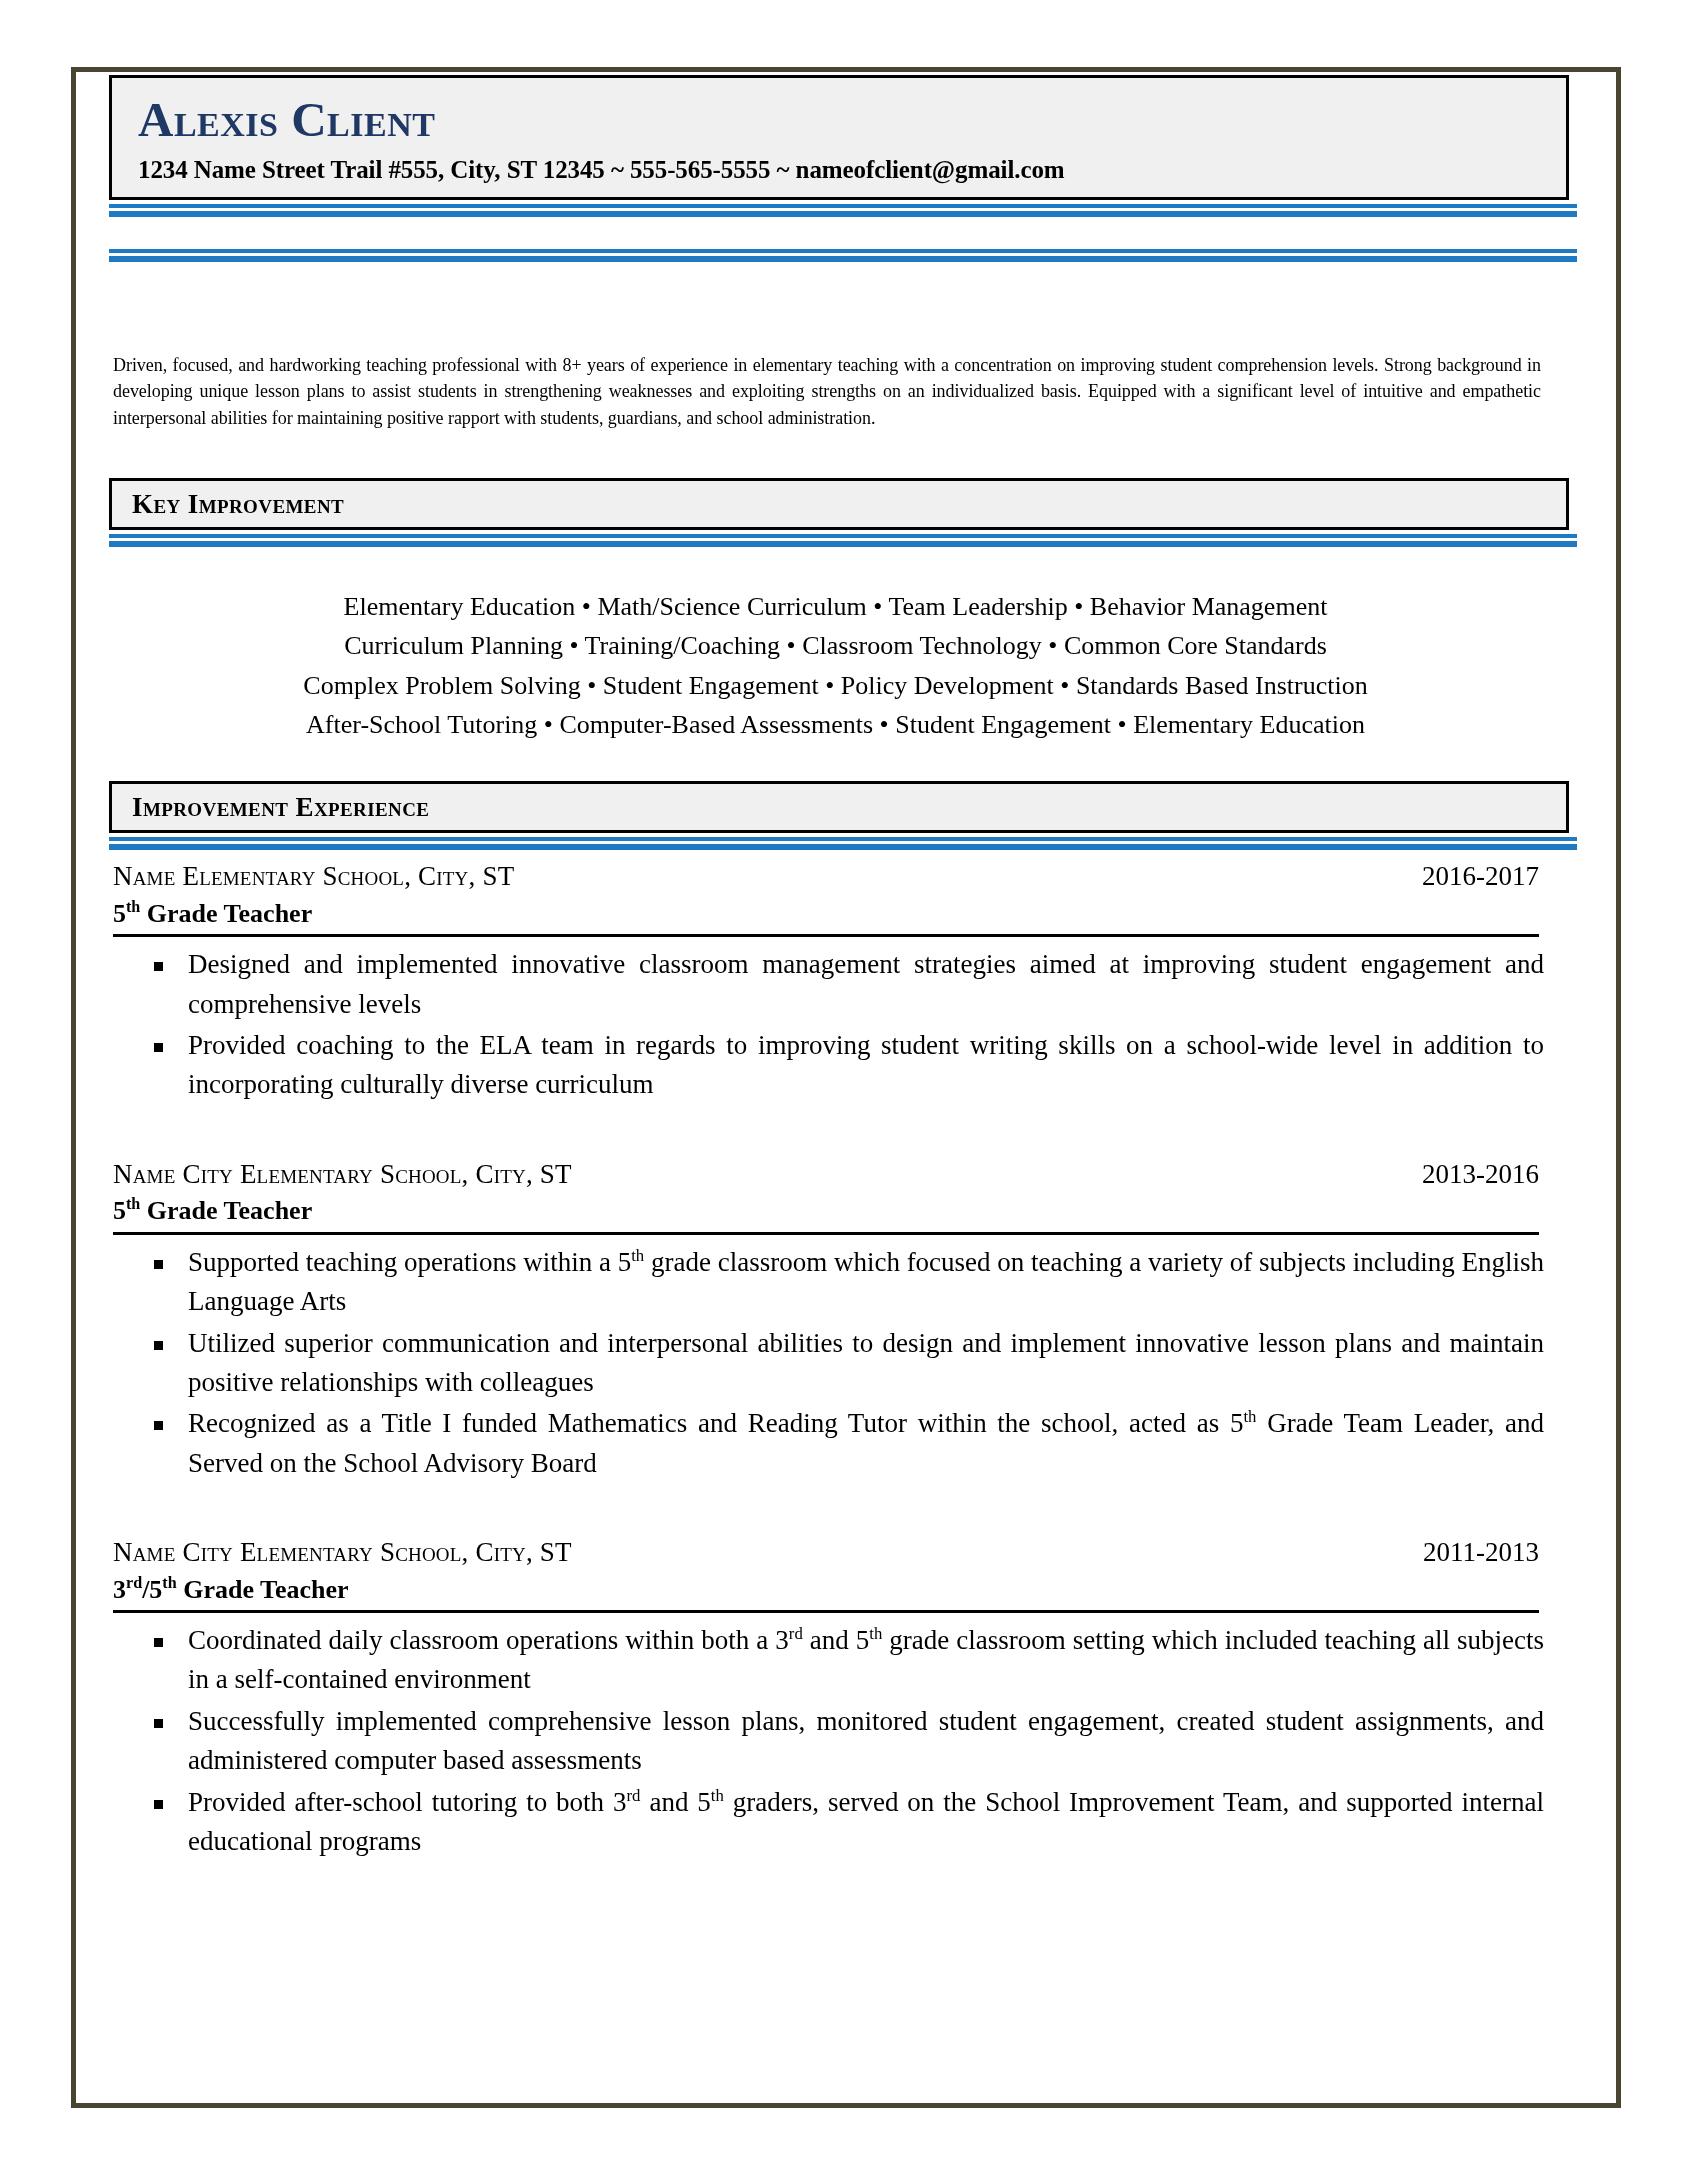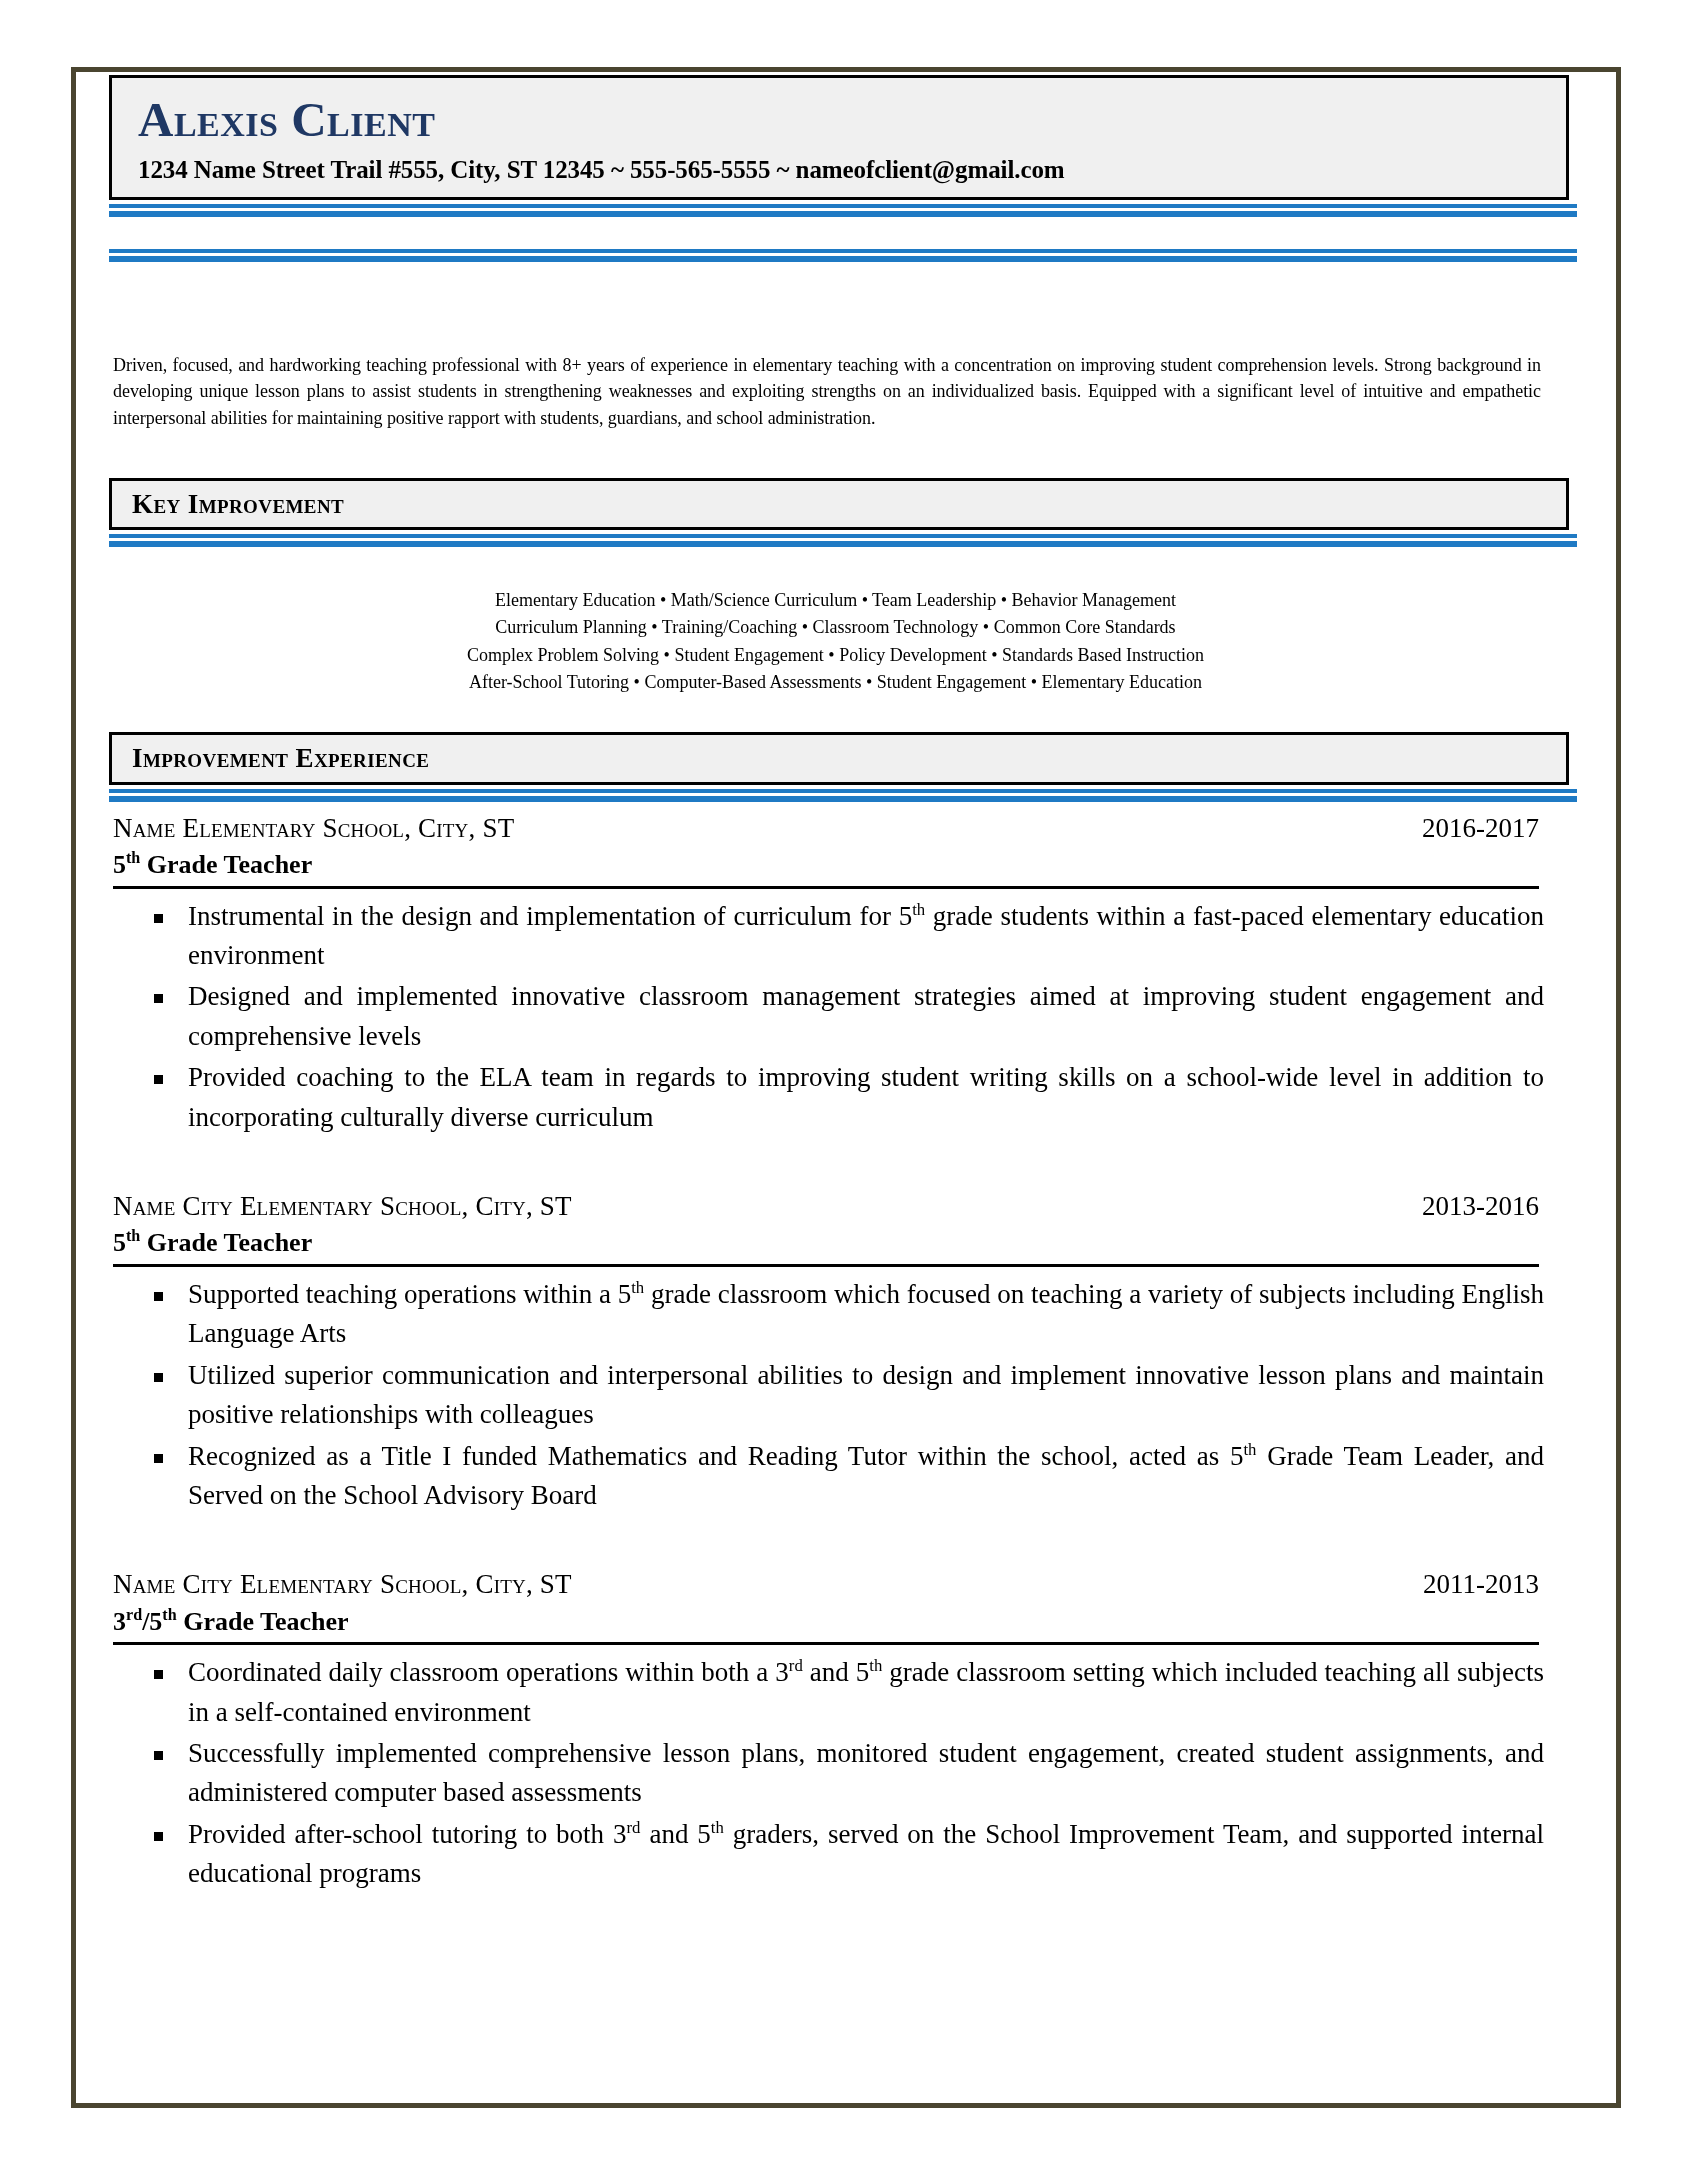--- a/index.html
+++ b/index.html
@@ -110,21 +110,21 @@
     text-align: justify;
     width: 1428px;
     margin-left: 4px;
     letter-spacing: -0.05px;
     margin-top: 44px;
   }
 
   
   .competencies {
     text-align: center;
-    font-size: 18px;
+    font-size: 26px;
     line-height: 1.52;
     width: 1445px;
     margin-left: 4px;
   }
   .competencies div { white-space: nowrap; }
 
   
   .job { width: 1460px; margin-left: 4px; }
   .job-top {
     display: flex;
@@ -255,21 +255,20 @@
     <div class="job">
       <div class="job-top">
         <span class="company">Name Elementary School, City, ST</span>
         <span class="dates">2016-2017</span>
       </div>
       <div class="job-title">
         <span>5</span><sup>th</sup><span> Grade Teacher</span>
       </div>
       <div class="title-rule"></div>
       <ul class="bullets">
-        <li>Instrumental in the design and implementation of curriculum for 5<sup>th</sup> grade students within a fast-paced elementary education environment</li>
         <li>Designed and implemented innovative classroom management strategies aimed at improving student engagement and comprehensive levels</li>
         <li>Provided coaching to the ELA team in regards to improving student writing skills on a school-wide level in addition to incorporating culturally diverse curriculum</li>
       </ul>
     </div>
 
     <div class="spacer-52"></div>
 
     <div class="job">
       <div class="job-top">
         <span class="company">Name City Elementary School, City, ST</span>

